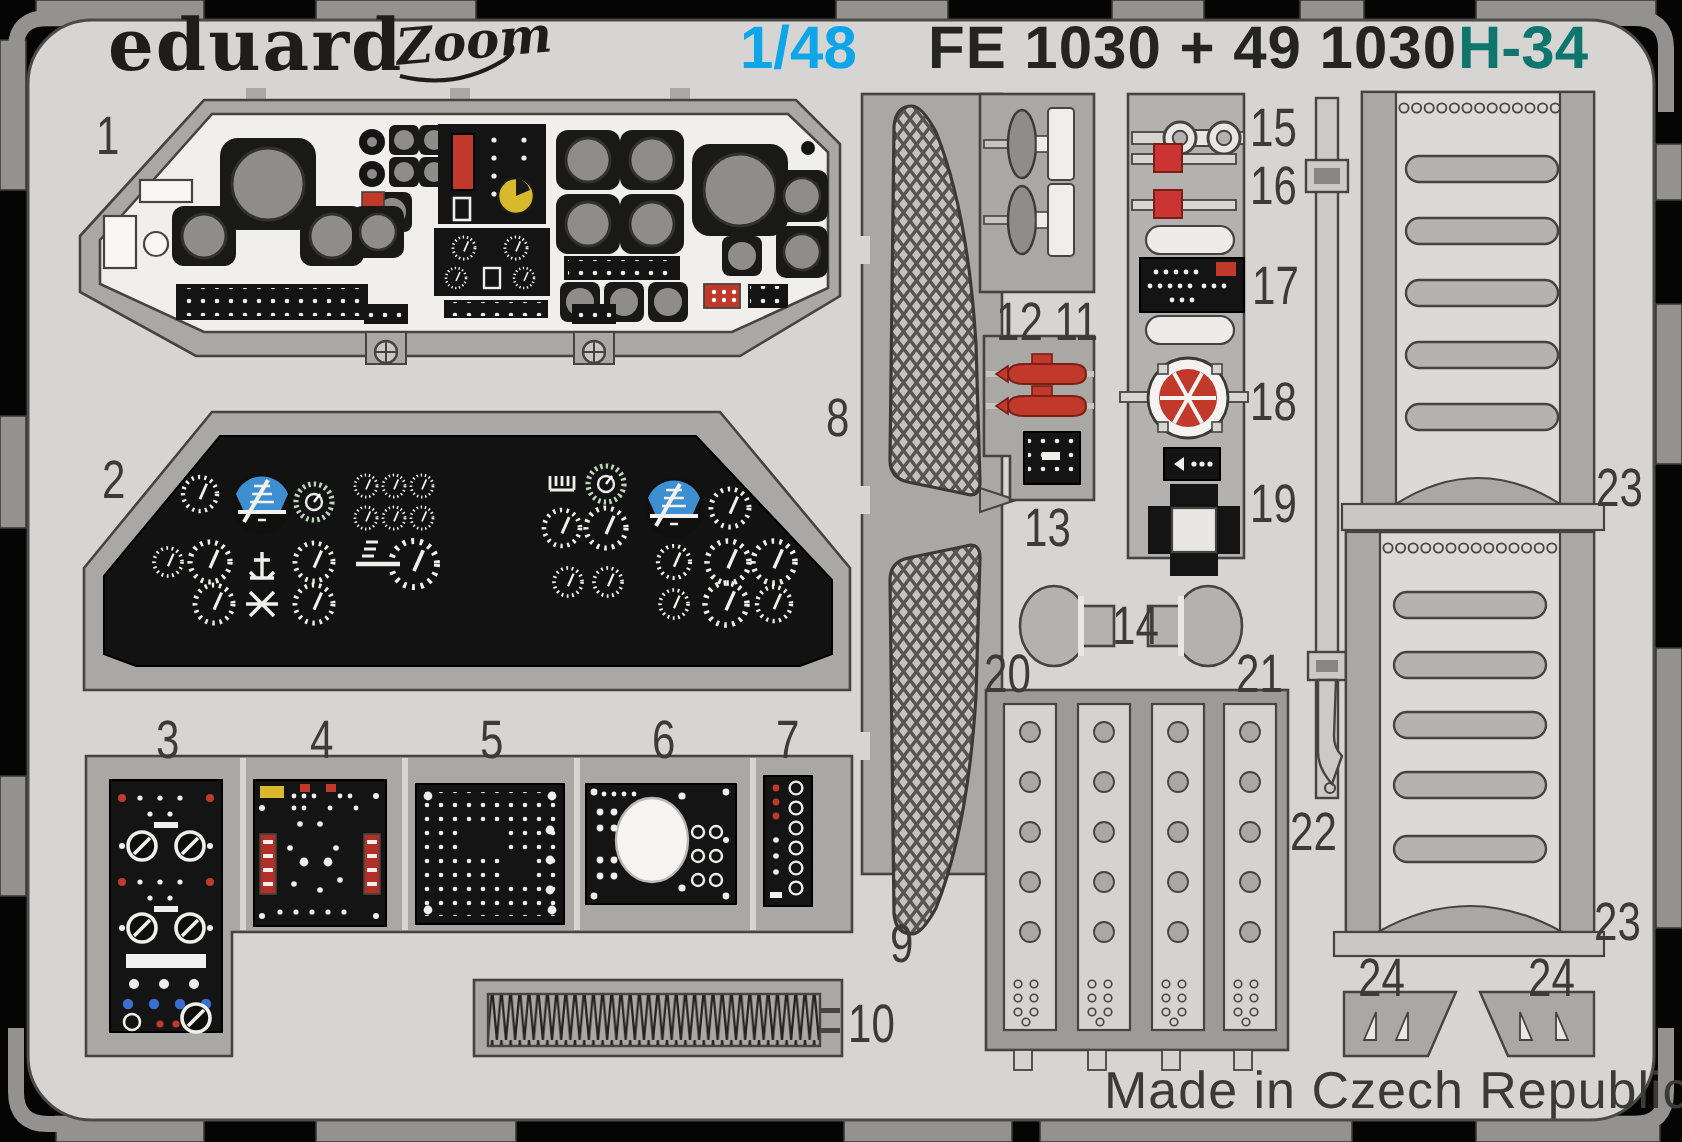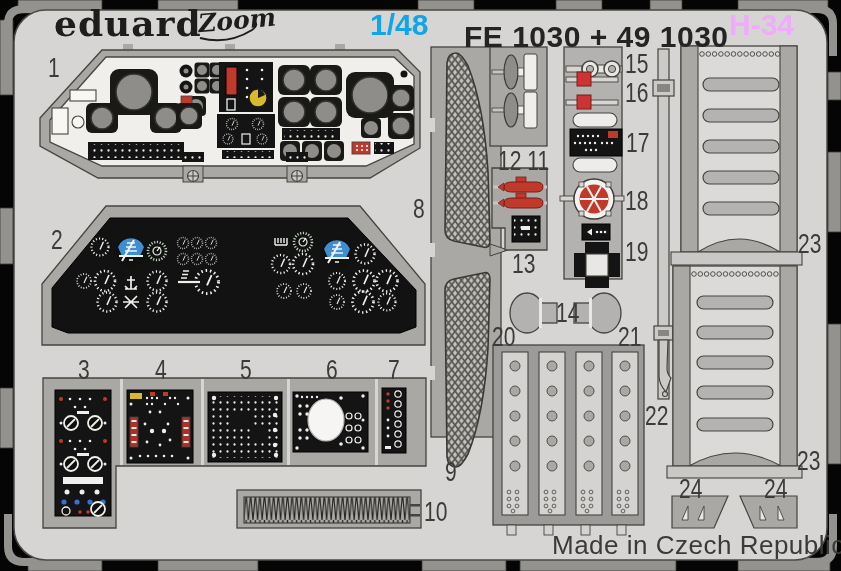--- a/index.html
+++ b/index.html
@@ -5,22 +5,22 @@
   html,body{margin:0;padding:0;background:#000;}
   .stage{position:relative;width:841px;height:571px;background:#050505;overflow:hidden;
          font-family:"Liberation Sans",sans-serif;}
   .stage svg{position:absolute;left:0;top:0;}
   .txt{position:absolute;white-space:nowrap;}
   .hdr-brand{left:54px;top:2px;font-family:"DejaVu Serif",serif;font-weight:700;
              font-size:36px;letter-spacing:1px;color:#1e1d1b;}
   .hdr-zoom{left:198px;top:6px;font-family:"DejaVu Serif",serif;font-style:italic;font-weight:700;
             font-size:25px;color:#1e1d1b;transform:rotate(-5deg);}
   .hdr-scale{left:370px;top:8px;font-weight:700;font-size:30px;color:#0ea5e9;}
-  .hdr-codes{left:464px;top:20px;font-weight:700;font-size:30px;color:#242422;letter-spacing:0.5px;}
-  .hdr-subject{left:729px;top:8px;font-weight:700;font-size:30px;color:#f0abfc;}
+  .hdr-codes{left:464px;top:8px;font-weight:700;font-size:30px;color:#242422;letter-spacing:0.5px;}
+  .hdr-subject{left:729px;top:8px;font-weight:700;font-size:30px;color:#0f766e;}
   .ftr-copy{left:40px;top:531px;font-size:26px;color:#3a3a38;letter-spacing:1px;}
   .ftr-made{left:552px;top:530px;font-size:26px;color:#3a3a38;letter-spacing:0.5px;}
   .plabel{position:absolute;font-size:27px;color:#3b3b39;transform:scaleX(0.78);
           transform-origin:0 0;line-height:1;}
 </style>
 </head>
 <body>
 
 <div class="stage">
 <svg width="841" height="571" viewBox="0 0 841 571">

